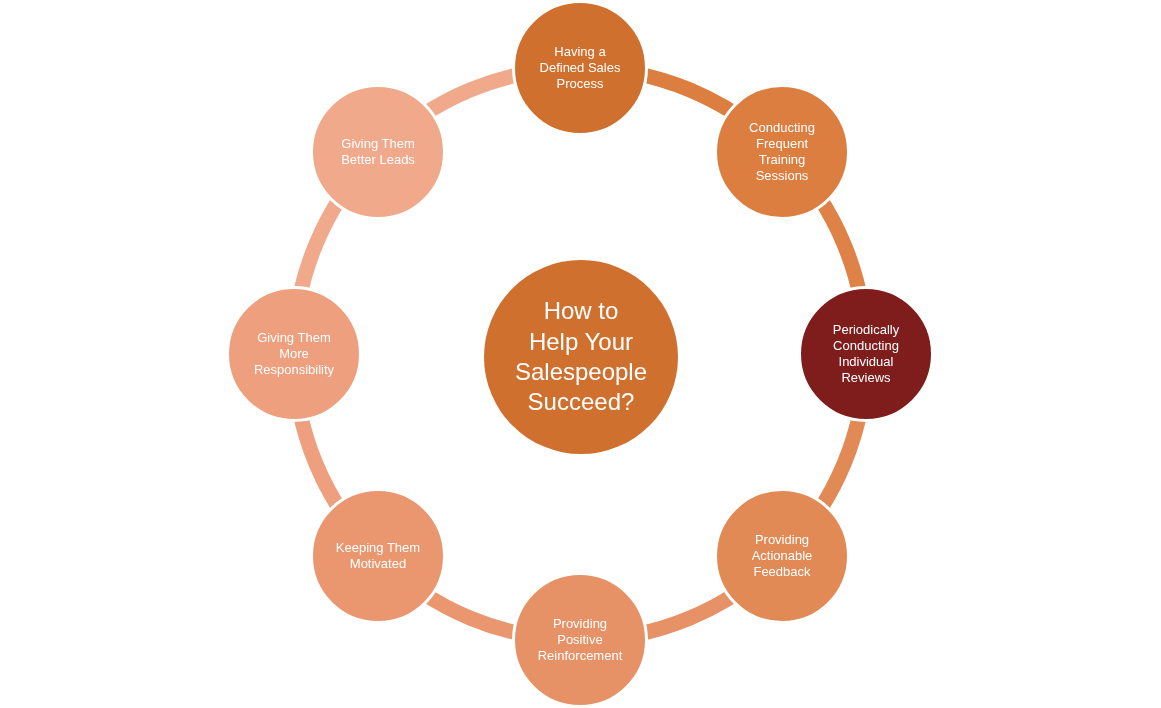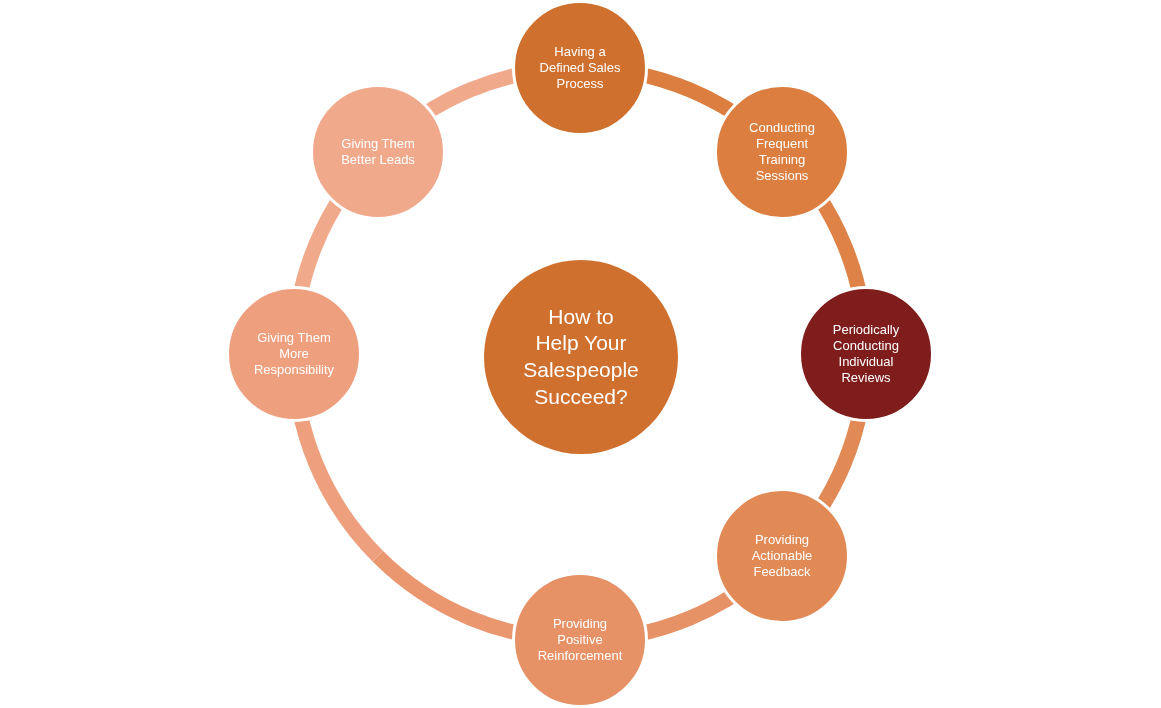--- a/index.html
+++ b/index.html
@@ -50,21 +50,21 @@
     line-height: 1.25;
     max-width: 122px;
   }
   .center-node {
     width: 194px;
     height: 194px;
     left: 484px;
     top: 260px;
   }
   .center-node .label {
-    font-size: 21px;
+    font-size: 24px;
     line-height: 1.27;
     max-width: 170px;
   }
   .pos-top          { left: 512px; top: 0px;   }
   .pos-top-right    { left: 714px; top: 84px;  }
   .pos-right        { left: 798px; top: 286px; }
   .pos-bottom-right { left: 714px; top: 488px; }
   .pos-bottom       { left: 512px; top: 572px; }
   .pos-bottom-left  { left: 310px; top: 488px; }
   .pos-left         { left: 226px; top: 286px; }
@@ -118,20 +118,24 @@
 Actionable
 Feedback</span>
   </div>
 
   <div class="node sat pos-bottom" style="background-color: rgb(230, 145, 102);">
     <span class="label">Providing
 Positive
 Reinforcement</span>
   </div>
 
+  <div class="node sat pos-bottom-left" style="background-color: rgb(234, 151, 112);">
+    <span class="label">Keeping Them
+Motivated</span>
+  </div>
 
   <div class="node sat pos-left" style="background-color: rgb(238, 159, 125);">
     <span class="label">Giving Them
 More
 Responsibility</span>
   </div>
 
   <div class="node sat pos-top-left" style="background-color: rgb(241, 169, 140);">
     <span class="label">Giving Them
 Better Leads</span>

